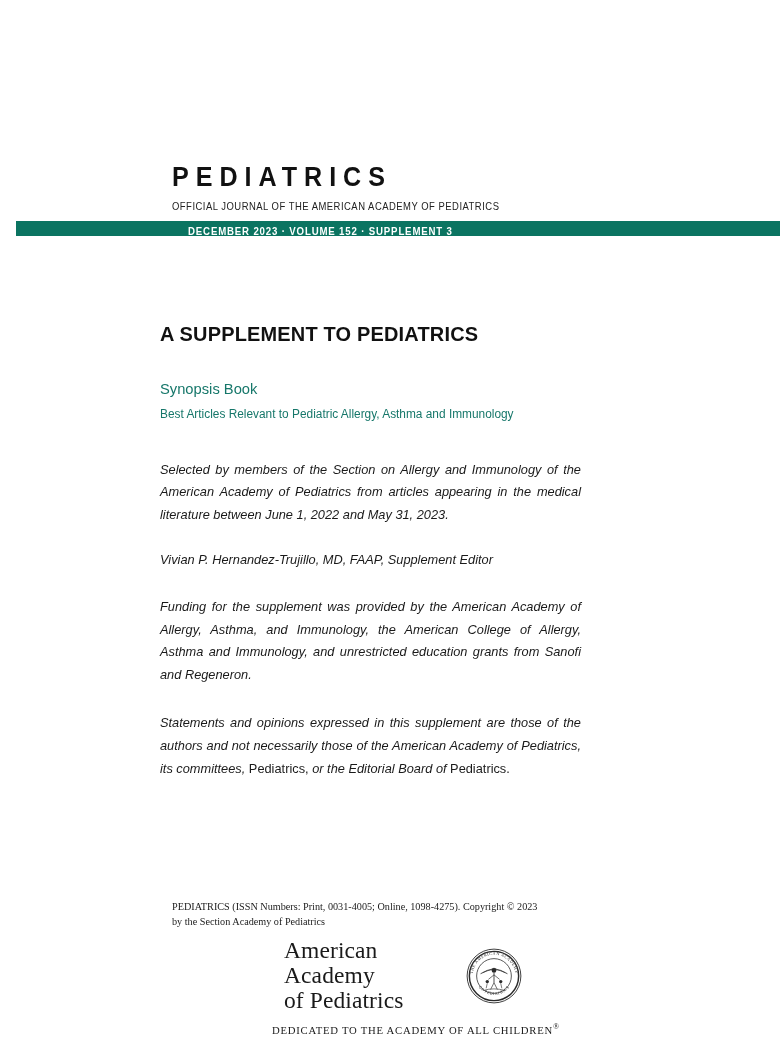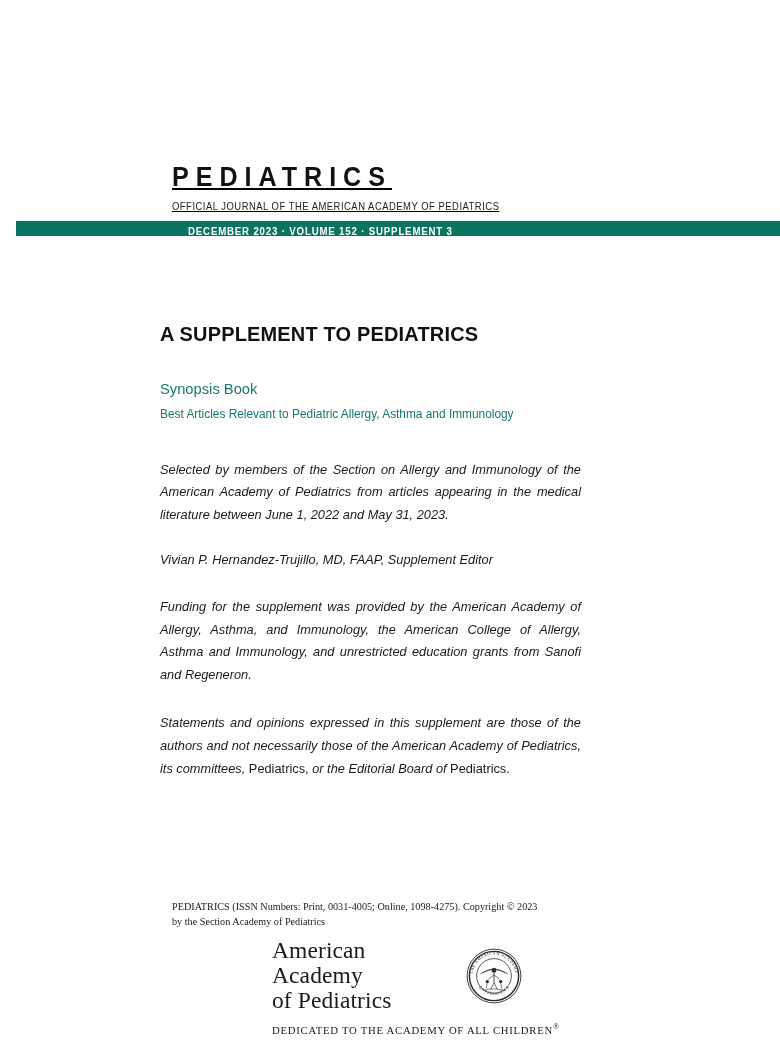--- a/index.html
+++ b/index.html
@@ -22,21 +22,20 @@
     background: #ffffff;
     overflow: hidden;
   }
 
   
   .masthead {
     position: absolute;
     left: 172px;
     top: 163px;
     width: 560px;
-    text-decoration: underline;
   }
   .journal-title {
     font-size: 27px;
     font-weight: bold;
     letter-spacing: 7.5px;
     color: #111111;
     font-family: "Liberation Sans Narrow", "Liberation Sans", sans-serif;
     transform: scaleX(0.93);
     transform-origin: left center;
     line-height: 1.05;
@@ -149,20 +148,21 @@
   .aap {
     position: absolute;
     left: 272px;
     top: 938px;
     width: 250px;
   }
   .aap-row {
     display: flex;
     align-items: center;
     justify-content: flex-start;
+    margin-left: 12px;
   }
   .aap-words {
     font-family: "Liberation Serif", serif;
     font-size: 23.5px;
     line-height: 25px;
     color: #1a1a1a;
     letter-spacing: 0.1px;
   }
   .aap-seal {
     margin-left: 12px;

